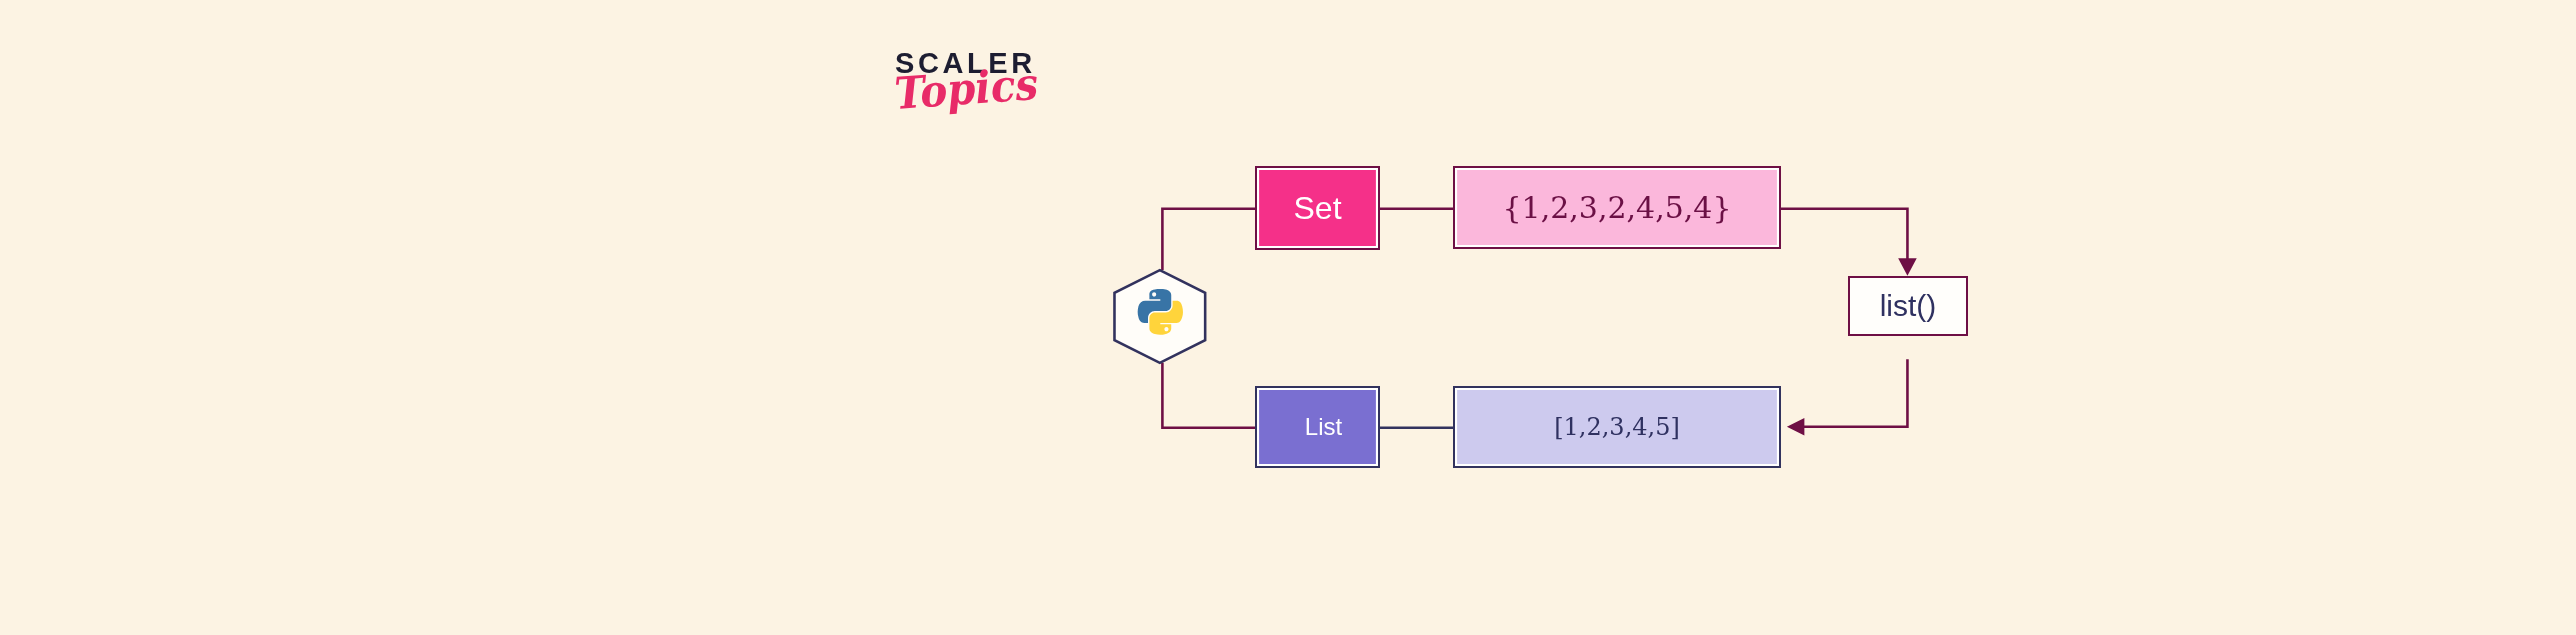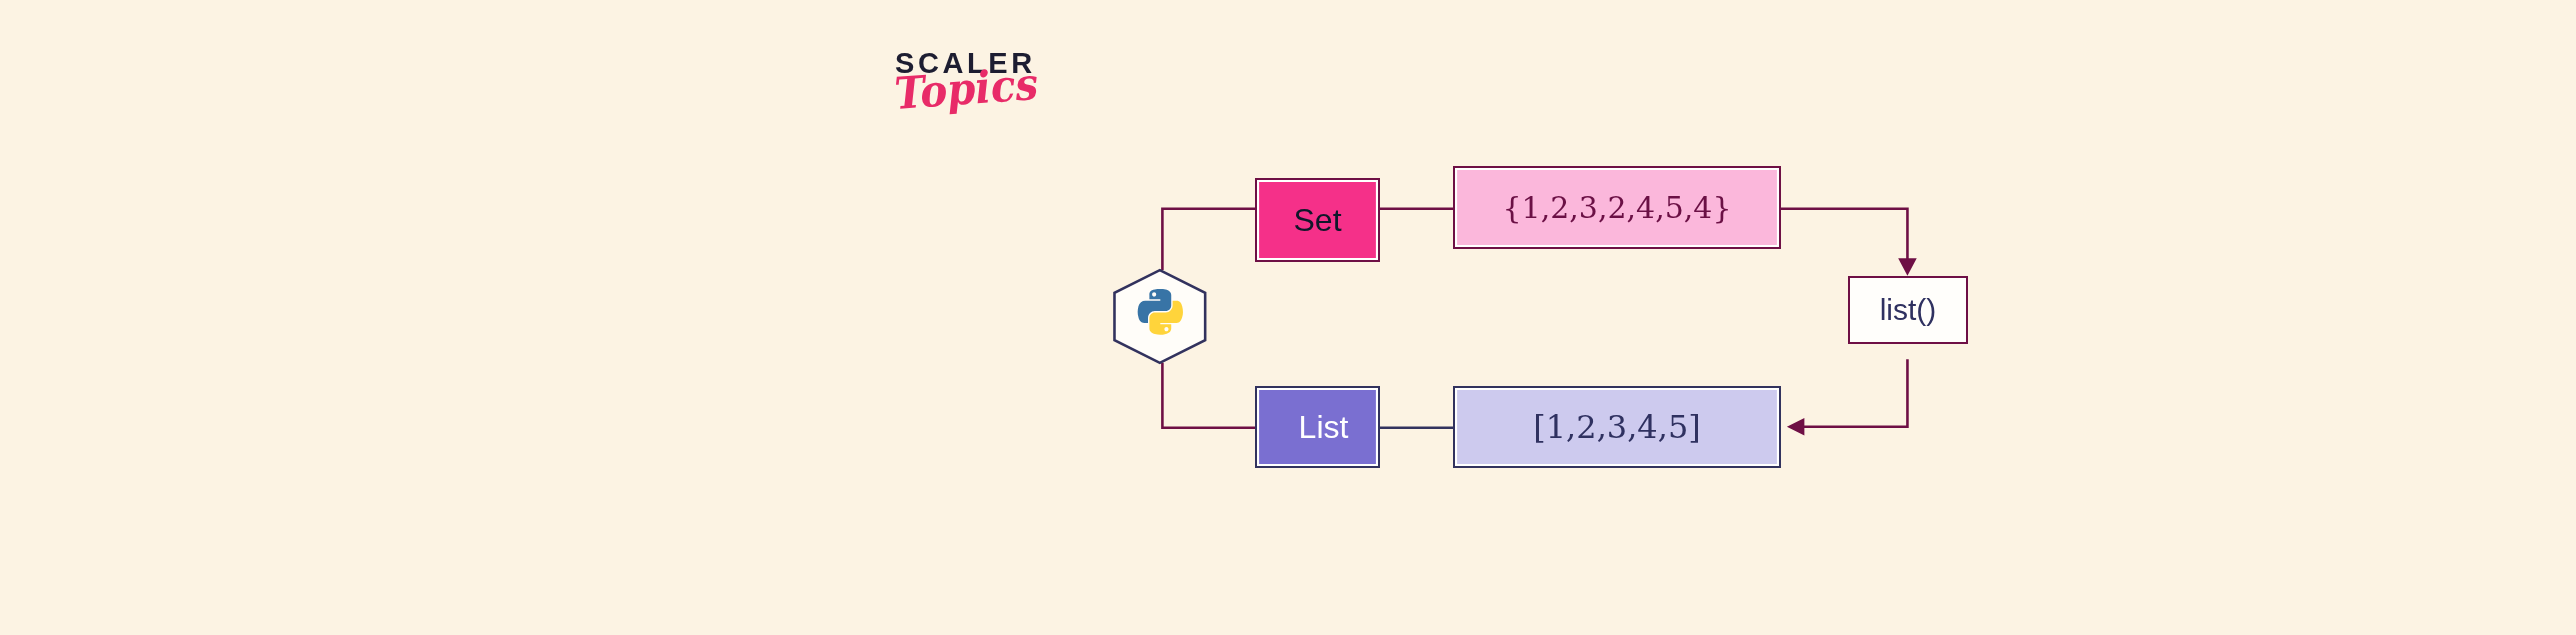--- a/index.html
+++ b/index.html
@@ -51,50 +51,50 @@
   .hex{fill:#FFFDF9;stroke:var(--navy);stroke-width:5;}
 
   
   .node{
     position:absolute;
     display:flex;align-items:center;justify-content:center;
     text-align:center;
   }
   .inset-white{box-shadow:inset 0 0 0 2.1px #ffffff;}
   .set-box{
-    left:1255px;top:178px;width:125px;height:84px;
+    left:1255px;top:166px;width:125px;height:84px;
     background:var(--set-fill);
     border:2.1px solid var(--maroon);
-    color:#0f172a;font-size:32px;
+    color:#ffffff;font-size:32px;
   }
   .set-value-box{
     left:1453px;top:166px;width:328px;height:83px;
     background:var(--set-value-fill);
     border:2.1px solid var(--maroon);
     color:var(--value-text-maroon);
     font-family:"DejaVu Serif", serif;font-size:30px;justify-content:center;
   }
   .converter-box{
-    left:1848px;top:276px;width:120px;height:68px;
+    left:1848px;top:276px;width:120px;height:60px;
     background:var(--converter-fill);
     border:2.1px solid var(--maroon);
     color:var(--value-text-navy);font-size:30px;
   }
   .list-box{
     left:1255px;top:386px;width:125px;height:82px;
     background:var(--list-fill);
     border:2.1px solid var(--navy);
-    color:#ffffff;font-size:32px;padding-left:12px;
+    color:#ffffff;font-size:24px;padding-left:12px;
   }
   .list-value-box{
     left:1453px;top:386px;width:328px;height:82px;
     background:var(--list-value-fill);
     border:2.1px solid var(--navy);
     color:var(--value-text-navy);
-    font-family:"DejaVu Serif", serif;font-size:32px;
+    font-family:"DejaVu Serif", serif;font-size:24px;
   }
 </style>
 </head>
 <body>
 
 <div class="canvas">
 
   <div class="brand">SCALER</div>
   <div class="script">Topics</div>
 

